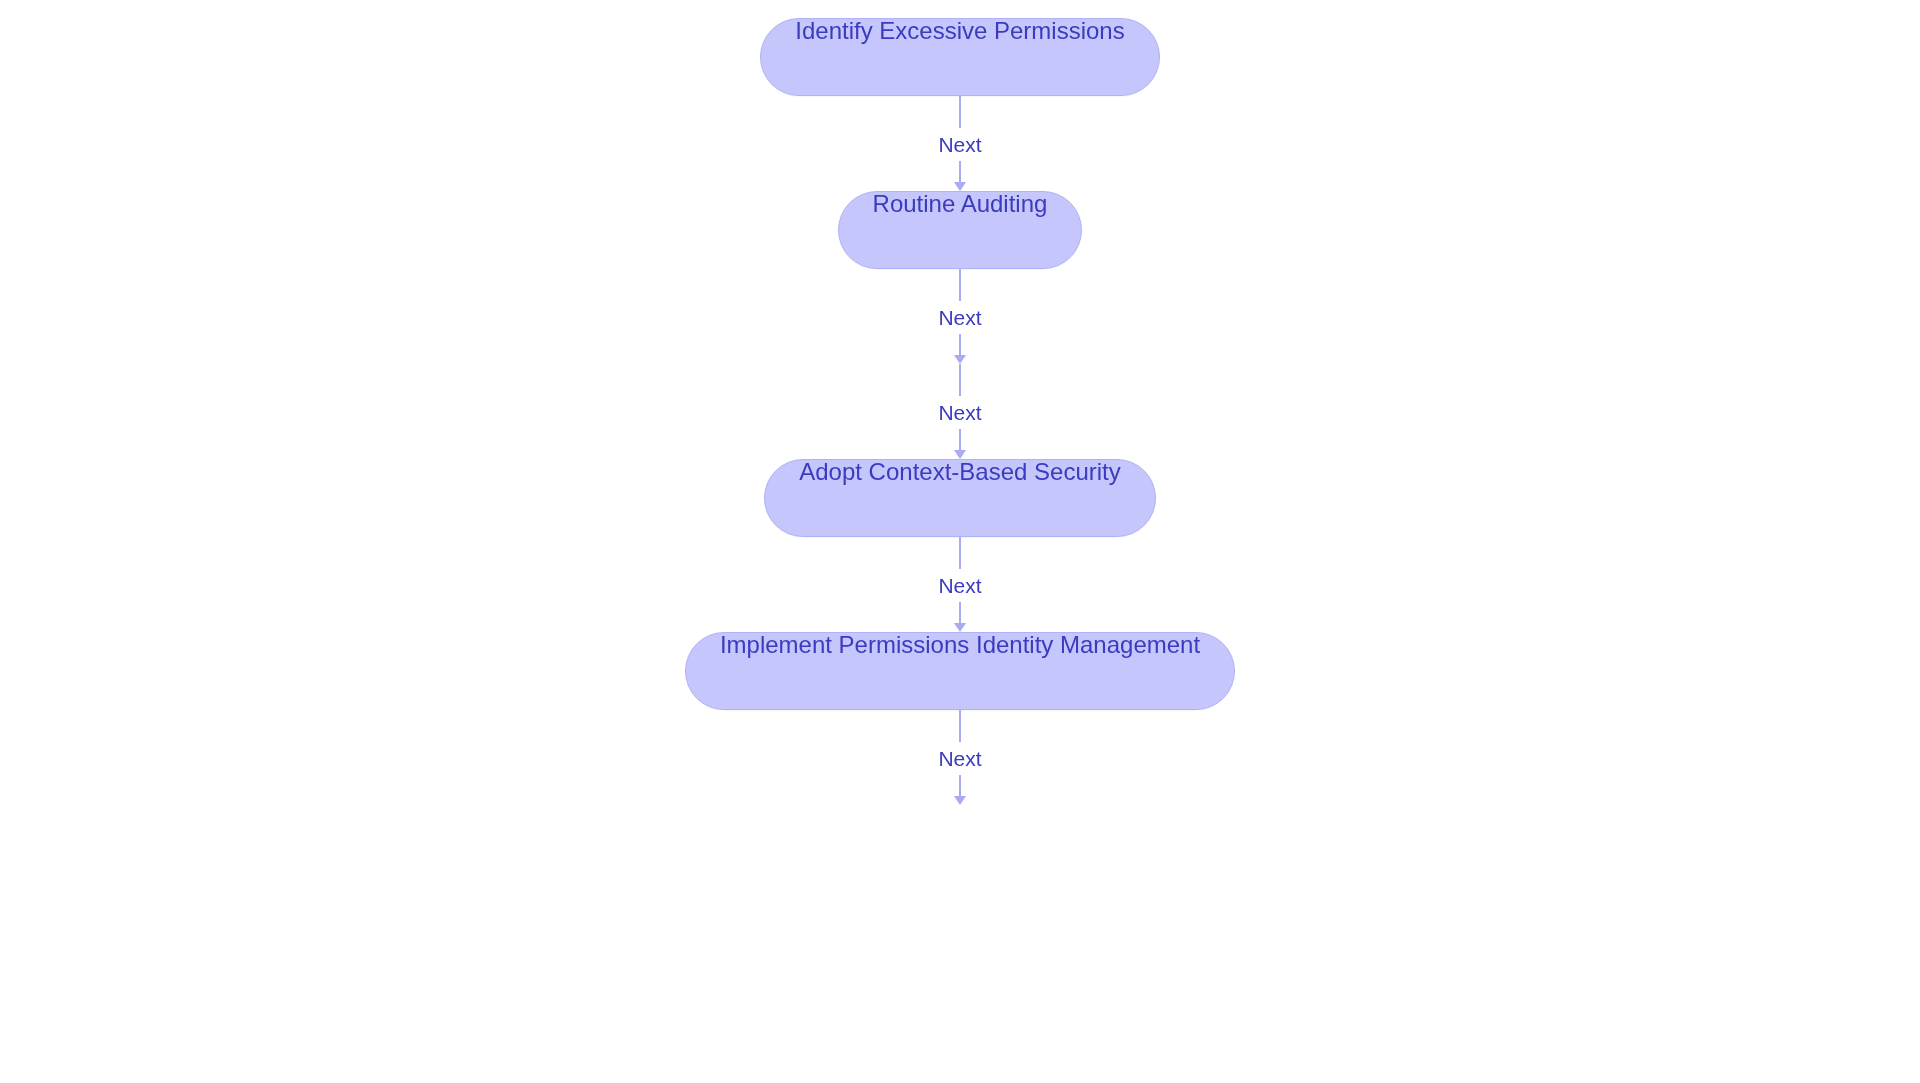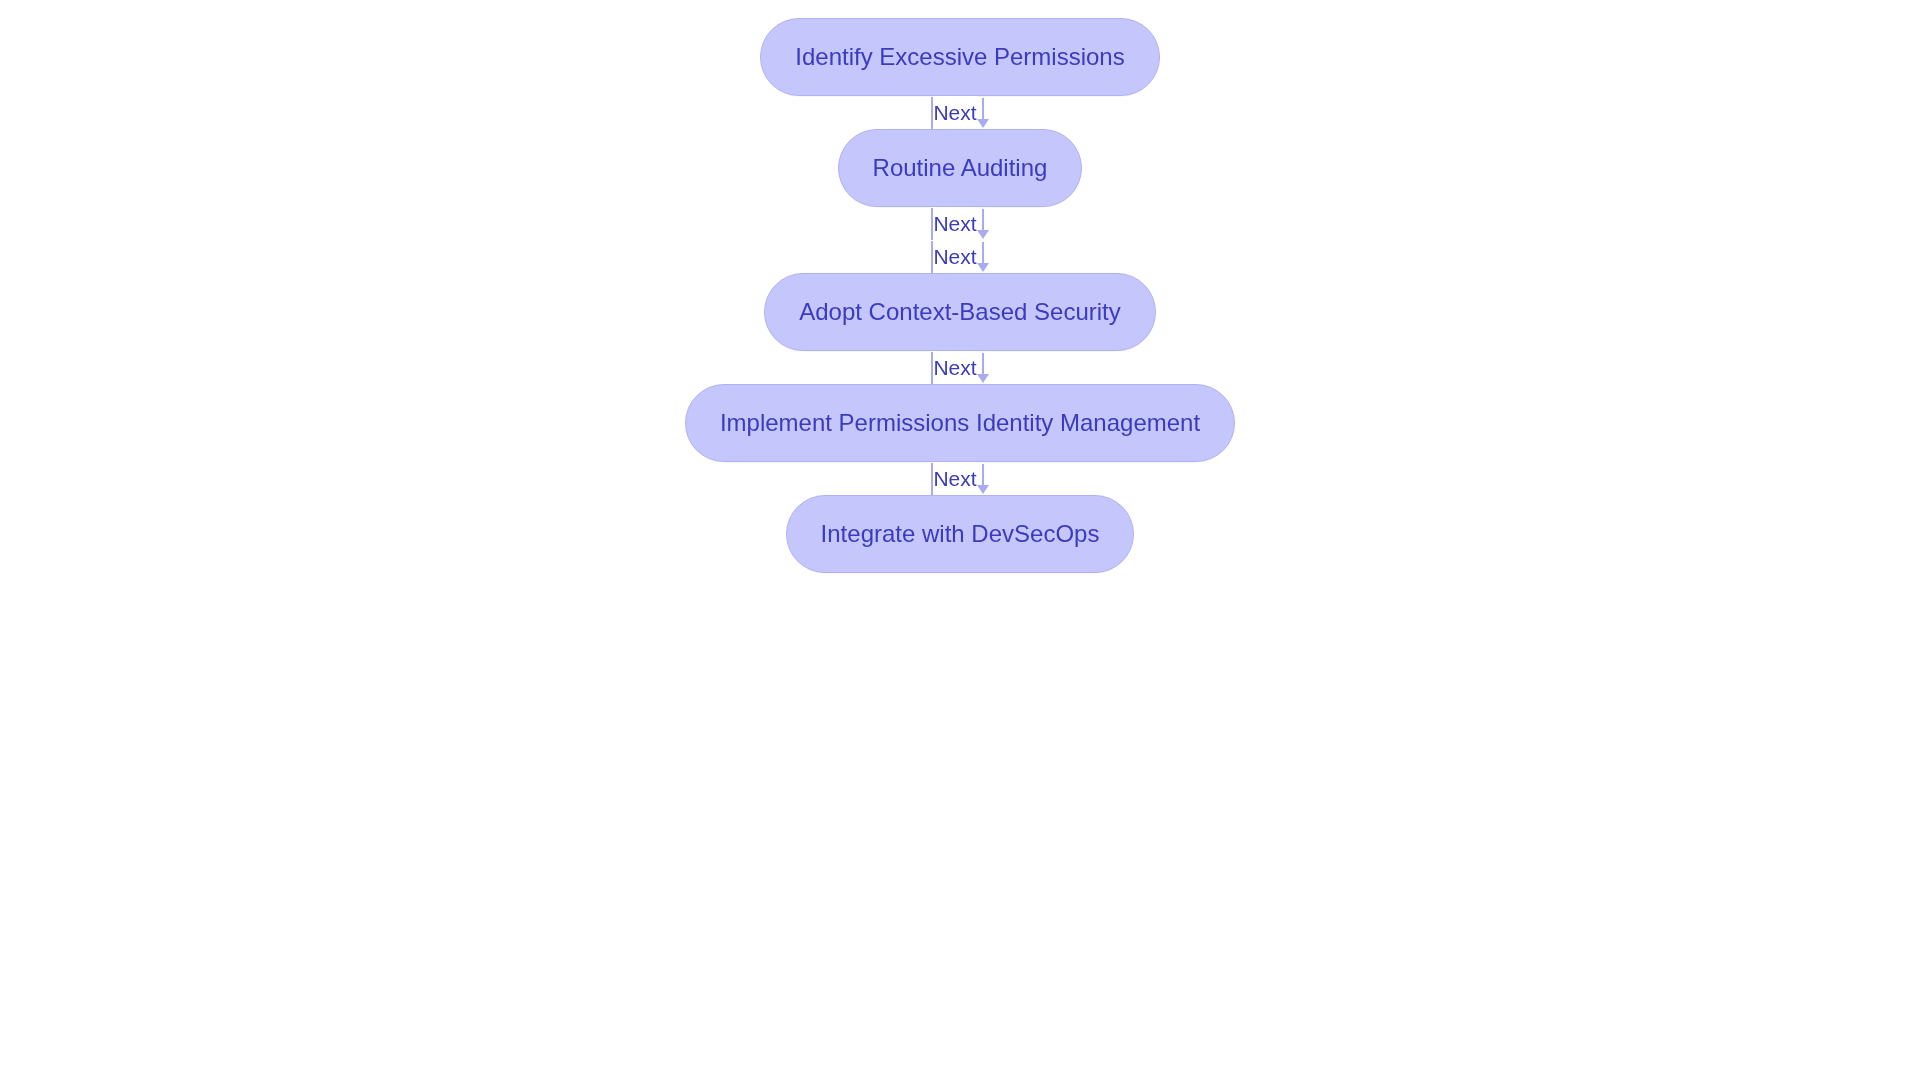--- a/index.html
+++ b/index.html
@@ -24,31 +24,31 @@
   }
 
   .node {
     background: #c5c6fc;
     border: 1px solid #b0b2f7;
     border-radius: 48px;
     color: #3b3bbf;
     font-size: 24px;
     line-height: 1;
     display: flex;
-    align-items: center;
     justify-content: center;
     padding: 0 34px;
     height: 78px;
     box-sizing: border-box;
     white-space: nowrap;
     box-shadow: 0 1px 1px rgba(0,0,0,0.04);
   }
 
   .connector {
     display: flex;
+    flex-direction: column;
     align-items: center;
     justify-content: center;
     width: 100%;
   }
 
   .conn-line-top {
     width: 2px;
     background: #a9aaf2;
   }
 
@@ -156,17 +156,14 @@
 
   <div class="connector c5">
     <div class="conn-line-top"></div>
     <div class="conn-label">Next</div>
     <div class="conn-arrow-wrap">
       <div class="conn-line-bottom"></div>
       <div class="arrow-head"></div>
     </div>
   </div>
 
-  <div class="node">
-    <span>Integrate with DevSecOps</span>
-  </div>
 
 </div>
 
 </body></html>

